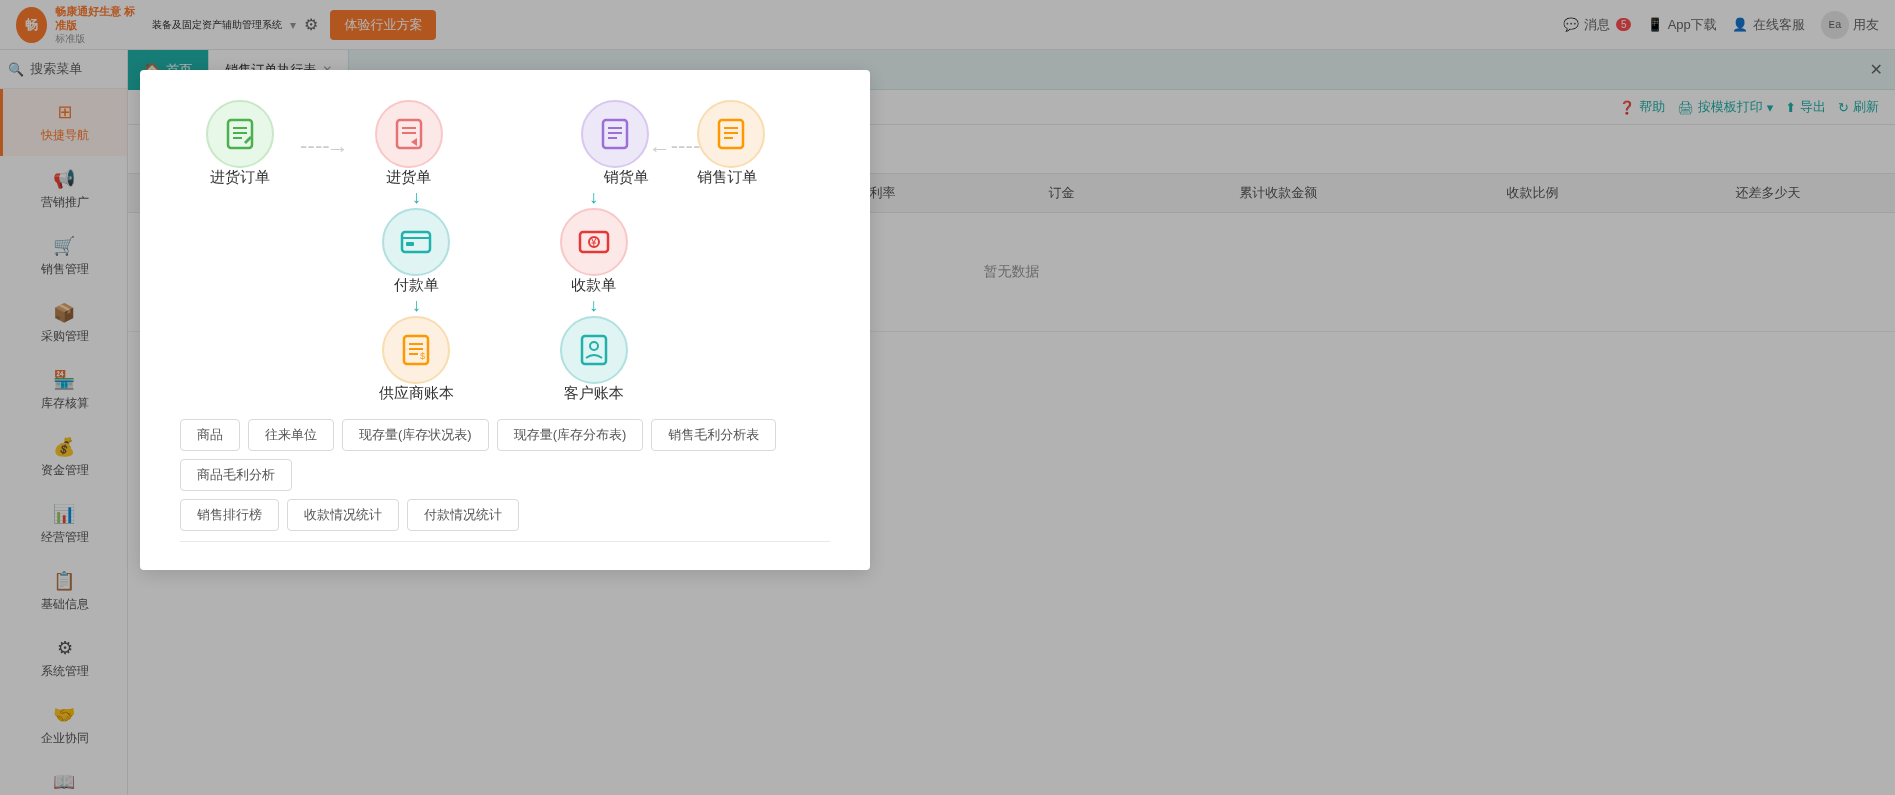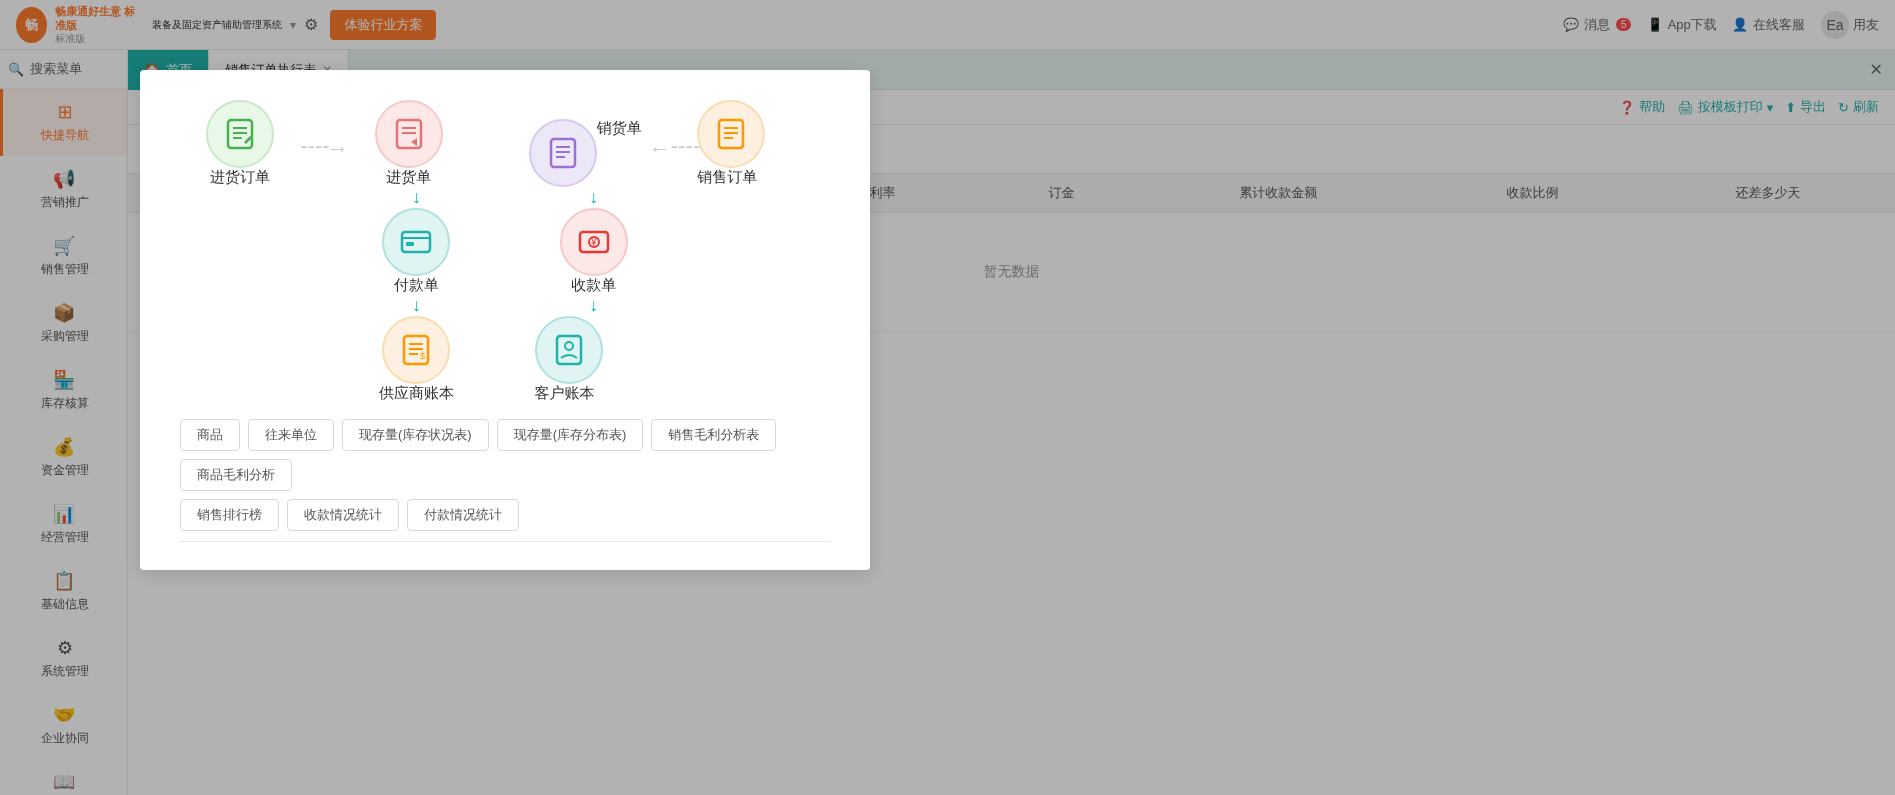--- a/index.html
+++ b/index.html
@@ -115,21 +115,21 @@
       <div class="top-bar-item">
         <span>📱</span>
         <span>App下载</span>
       </div>
       <div class="top-bar-item">
         <span>👤</span>
         <span>在线客服</span>
       </div>
       <div class="top-bar-item">
         <div class="user-avatar">
-          <span style="font-size:14px; color:#666;">Ea</span>
+          <span style="font-size:11px; color:#666;font-family:Liberation Mono, monospace;">Ea</span>
         </div>
         <span>用友</span>
       </div>
     </div>
   </div>
 
   <div class="main-area">
 
     <div class="sidebar">
       <div class="sidebar-search">
@@ -294,21 +294,21 @@
                 <line x1="11" y1="12" x2="25" y2="12" stroke="#e57373" stroke-width="2"></line>
                 <line x1="11" y1="17" x2="25" y2="17" stroke="#e57373" stroke-width="2"></line>
                 <path d="M20 26 L26 22 L26 30 Z" fill="#e57373"></path>
               </svg>
           </div>
           <span class="flow-label">进货单</span>
         </div>
 
         <div style="width:60px;"></div>
 
-        <div style="display:flex;flex-direction:row;align-items:flex-start;width:120px;">
+        <div style="display:flex;flex-direction:column;align-items:flex-end;width:120px;">
           <div class="flow-circle purple">
             <svg width="36" height="36" viewBox="0 0 36 36">
                 <rect x="6" y="4" width="24" height="28" rx="3" fill="none" stroke="#9c6fd6" stroke-width="2.5"></rect>
                 <line x1="11" y1="12" x2="25" y2="12" stroke="#9c6fd6" stroke-width="2"></line>
                 <line x1="11" y1="17" x2="25" y2="17" stroke="#9c6fd6" stroke-width="2"></line>
                 <line x1="11" y1="22" x2="20" y2="22" stroke="#9c6fd6" stroke-width="2"></line>
               </svg>
           </div>
           <span class="flow-label">销货单</span>
         </div>
@@ -404,21 +404,21 @@
                 <line x1="11" y1="12" x2="25" y2="12" stroke="#ff9800" stroke-width="2"></line>
                 <line x1="11" y1="17" x2="25" y2="17" stroke="#ff9800" stroke-width="2"></line>
                 <line x1="11" y1="22" x2="20" y2="22" stroke="#ff9800" stroke-width="2"></line>
                 <text x="22" y="27" font-size="9" fill="#ff9800">$</text>
               </svg>
           </div>
           <span class="flow-label">供应商账本</span>
         </div>
         <div style="width:60px;"></div>
 
-        <div style="display:flex;flex-direction:column;align-items:flex-start;width:120px;">
+        <div style="display:flex;flex-direction:column;align-items:center;width:120px;">
           <div class="flow-circle teal">
             <svg width="36" height="36" viewBox="0 0 36 36">
                 <rect x="6" y="4" width="24" height="28" rx="3" fill="none" stroke="#20b2aa" stroke-width="2.5"></rect>
                 <circle cx="18" cy="14" r="4" fill="none" stroke="#20b2aa" stroke-width="2"></circle>
                 <path d="M10 26 Q18 20 26 26" fill="none" stroke="#20b2aa" stroke-width="2"></path>
               </svg>
           </div>
           <span class="flow-label">客户账本</span>
         </div>
         <div style="width:60px;"></div>

